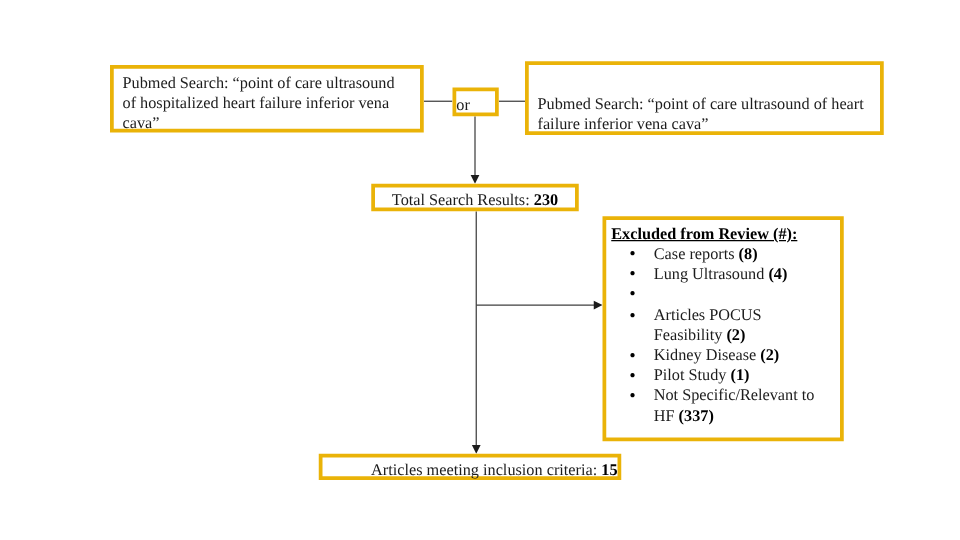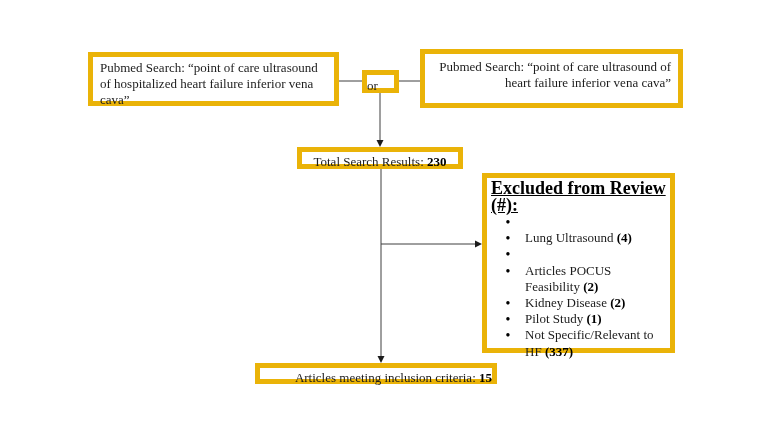--- a/index.html
+++ b/index.html
@@ -10,36 +10,36 @@
     font-family:"Liberation Serif", serif;
     color:#1c1c1c;
     overflow:hidden;
   }
   .connectors{position:absolute;left:0;top:0;}
   .connectors line{stroke:#3f3f3f;stroke-width:1;}
   .connectors polygon{fill:#1c1c1c;stroke:none;}
   .box{
     position:absolute;
     box-sizing:border-box;
-    border:5px solid #eab308;
+    border:3px solid #eab308;
     background:#ffffff;
     font-size:13px;
     line-height:16px;
   }
   .search-left{left:88px;top:52px;width:251px;height:54px;padding:3px 7px;}
   .or-box{left:362px;top:70px;width:37px;height:23px;text-align:left;line-height:21px;}
-  .search-right{left:420px;top:49px;width:263px;height:59px;padding:5px 7px;text-align:right;}
+  .search-right{left:420px;top:49px;width:287px;height:59px;padding:23px 7px;}
   .total-box{left:297px;top:147px;width:166px;height:22px;text-align:center;line-height:20px;}
   .excluded-box{left:482px;top:173px;width:193px;height:180px;padding:2px 3px 0 4px;}
   .inclusion-box{left:255px;top:363px;width:242px;height:21px;text-align:right;line-height:19px;}
   b{color:#000000;}
   .excl-title{
     font-weight:bold;
     text-decoration:underline;
-    font-size:18px;
+    font-size:13px;
     line-height:17px;
     color:#000000;
   }
   ul.excl{list-style:none;margin:0;padding:0;}
   ul.excl li{display:flex;line-height:16.2px;}
   .bullet{
     flex:0 0 34px;
     width:34px;
     text-align:center;
     font-size:8px;
@@ -79,20 +79,21 @@
   <div class="box total-box">
     <span>Total Search Results:</span>
     <b>230</b>
   </div>
 
   <div class="box excluded-box">
     <div class="excl-title">Excluded from Review (#):</div>
     <ul class="excl">
       <li>
         <span class="bullet">●</span>
+        <span class="li-text"><span>Case reports</span> <b>(8)</b></span>
       </li>
       <li>
         <span class="bullet">●</span>
         <span class="li-text"><span>Lung Ultrasound</span> <b>(4)</b></span>
       </li>
       <li>
         <span class="bullet">●</span>
       </li>
       <li>
         <span class="bullet">●</span>

